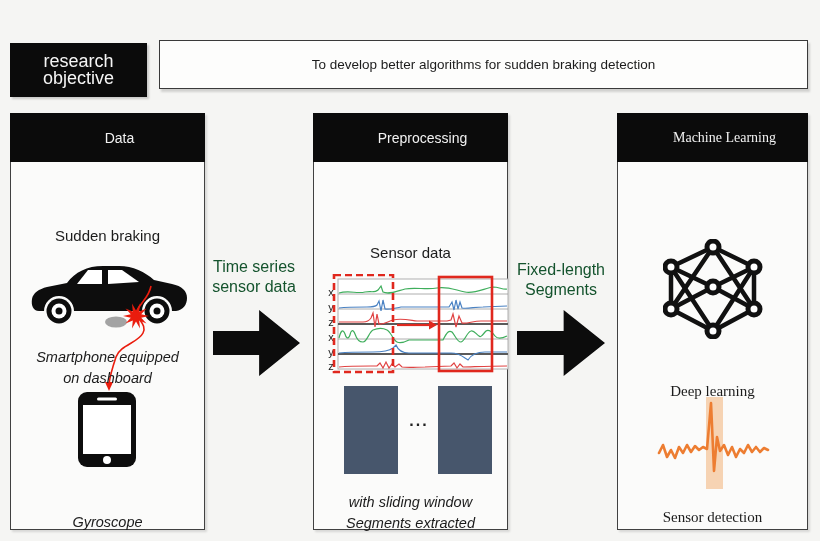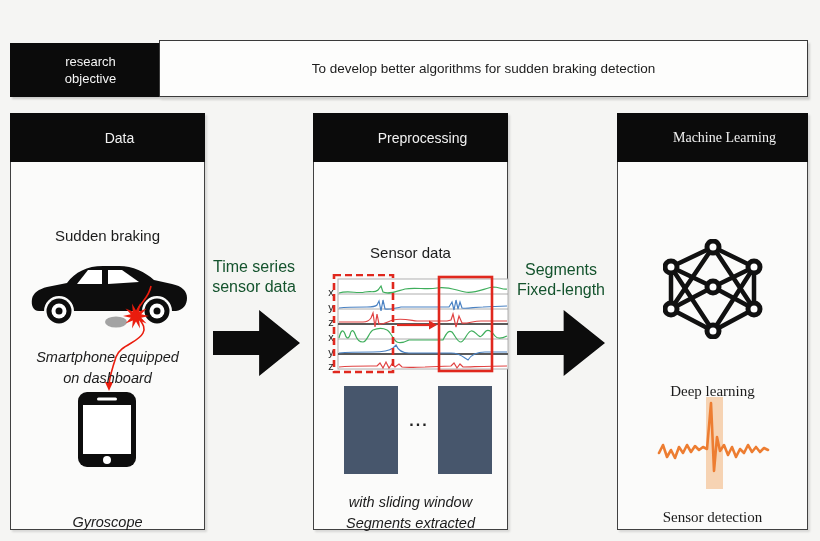--- a/index.html
+++ b/index.html
@@ -1,23 +1,23 @@
 <!DOCTYPE html>
 <html><head>
 <meta charset="utf-8">
 <style>
   html,body{margin:0;padding:0;}
   .stage{position:relative;width:820px;height:541px;background:#f5f5f3;overflow:hidden;
          font-family:"Liberation Sans",sans-serif;color:#1c1c1c;}
   .abs{position:absolute;}
   .research-box{position:absolute;left:10px;top:43px;width:137px;height:54px;background:#0b0b0b;
                 color:#f5f5f5;display:flex;align-items:center;justify-content:center;
-                font-size:13px;line-height:17px;box-shadow:2px 2px 2px rgba(0,0,0,.18);padding-left:12px;}
+                font-size:18px;line-height:17px;box-shadow:2px 2px 2px rgba(0,0,0,.18);}
   .research-box span{display:block;width:72px;text-align:center;}
-  .statement-box{position:absolute;left:159px;top:40px;width:649px;height:57px;background:#fdfdfc;
+  .statement-box{position:absolute;left:159px;top:40px;width:649px;height:49px;background:#fdfdfc;
                  border:1px solid #3a3a3a;box-sizing:border-box;display:flex;align-items:center;
                  justify-content:center;font-size:13.5px;box-shadow:2px 3px 2px rgba(0,0,0,.15);}
   .col{position:absolute;top:113px;height:417px;background:#fbfbfa;border:1px solid #414141;
        box-sizing:border-box;box-shadow:2px 2px 2px rgba(0,0,0,.12);}
   .col header{position:absolute;left:-1px;top:-1px;right:-1px;height:49px;background:#0b0b0b;
               color:#f2f2f2;display:flex;align-items:center;justify-content:center;font-size:14px;padding-left:24px;}
   .col .body{position:absolute;left:0;top:48px;right:0;bottom:0;}
   .t{position:absolute;left:0;width:100%;text-align:center;font-size:15px;}
   .cap{font-size:14.5px;line-height:21px;font-style:italic;}
   .big-arrow{position:absolute;background:#0c0c0c;
@@ -128,22 +128,22 @@
       <div class="seg-rect" style="left:124px;top:224px;"></div>
 
       <div class="t cap" style="top:330px;">
         <div>with sliding window</div>
         <div>Segments extracted</div>
       </div>
     </div>
   </section>
 
   <div class="arrow-label" style="left:508px;top:260px;width:106px;">
+    <div>Fixed-length</div>
     <div>Segments</div>
-    <div>Fixed-length</div>
   </div>
   <div class="big-arrow" style="left:517px;top:310px;width:88px;height:66px;"></div>
 
   <section class="col" style="left:617px;width:191px;font-family:Liberation Serif, serif;">
     <header>
       <span>Machine Learning</span>
     </header>
     <div class="body">
 
       <svg class="abs" style="left:45px;top:77px;" width="100" height="100" viewBox="0 0 100 100">

